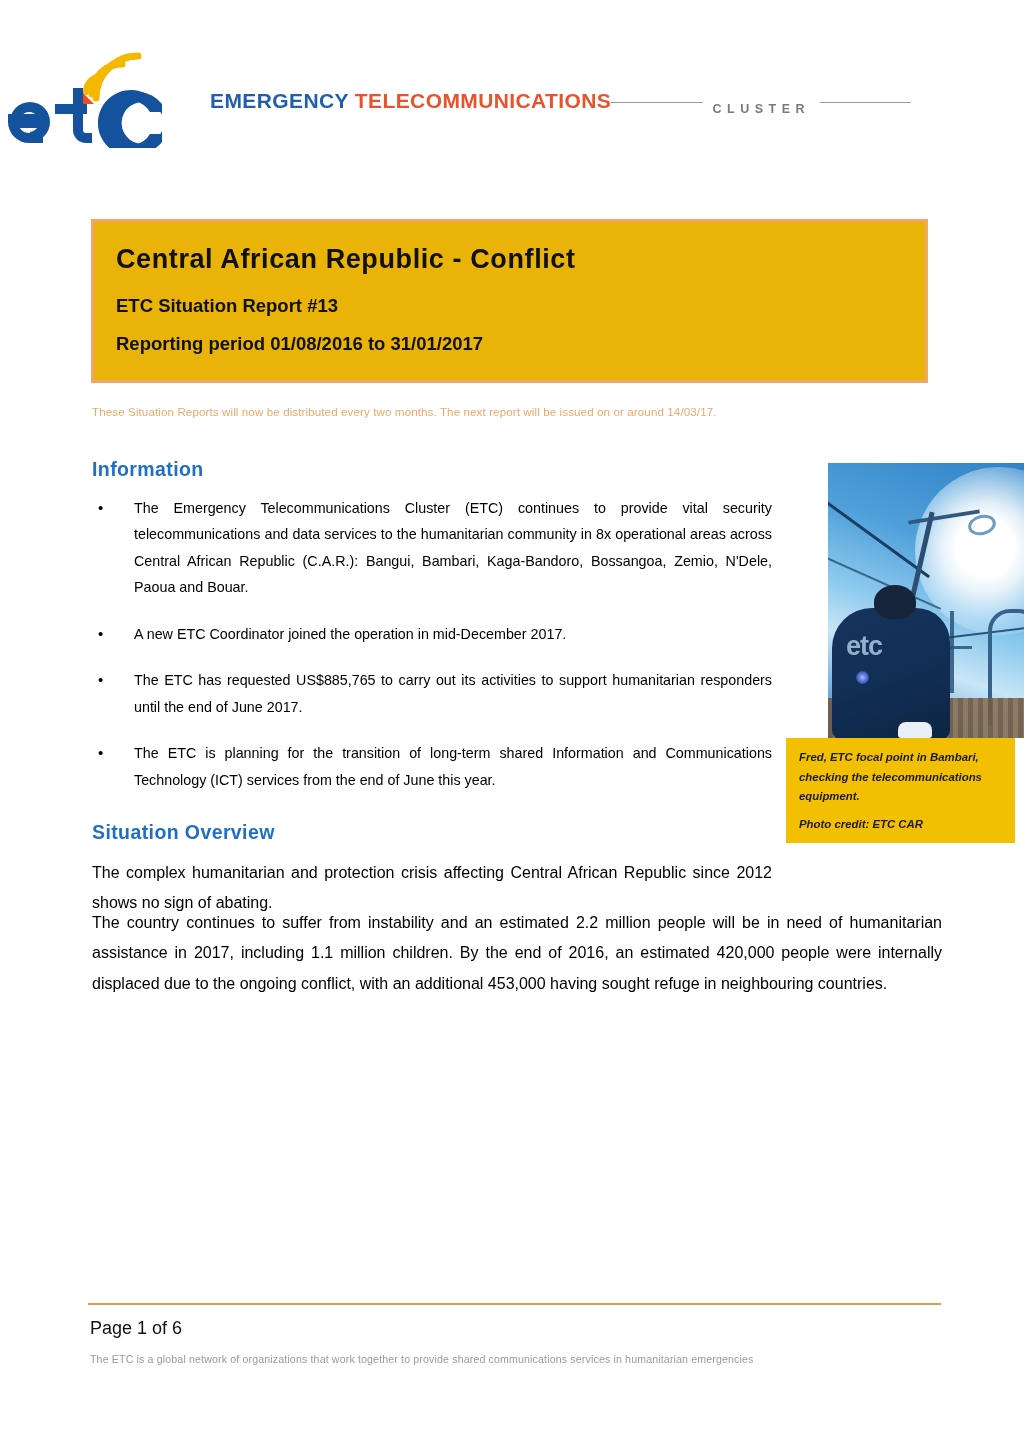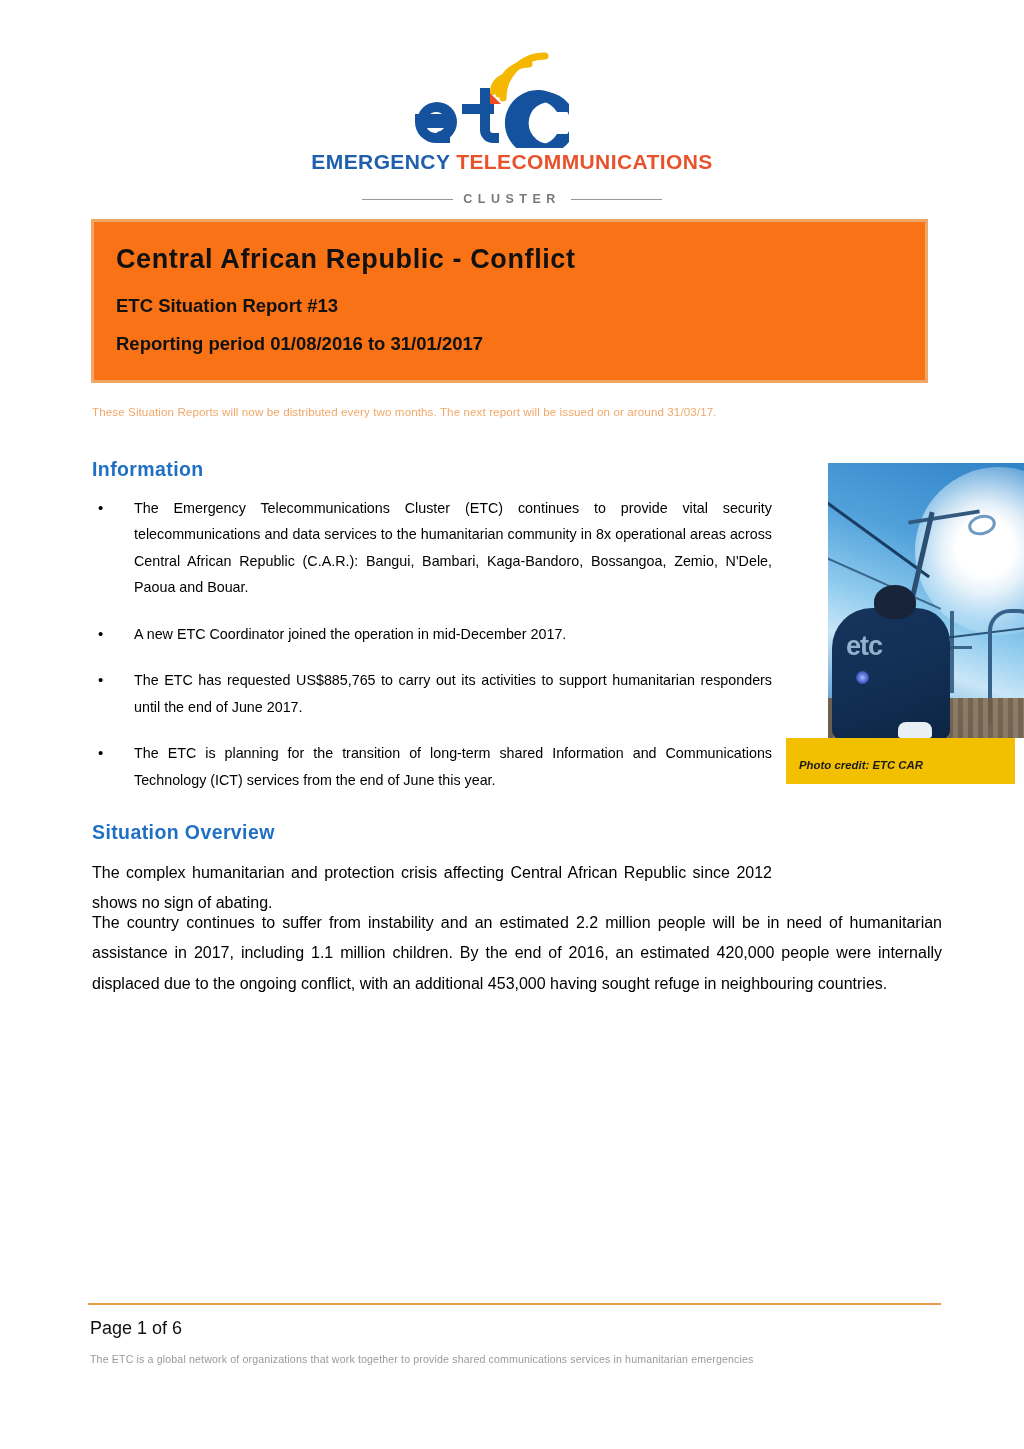--- a/index.html
+++ b/index.html
@@ -16,41 +16,40 @@
     overflow: hidden;
   }
 
   
   .logo-block {
     position: absolute;
     left: 0;
     top: 52px;
     width: 1024px;
     display: flex;
-    flex-direction: column;
+    flex-direction: row;
     align-items: center;
   }
   .logo-mark {
     width: 210px;
     height: 96px;
     position: relative;
   }
   .logo-wordmark {
     margin-top: 2px;
     font-size: 21px;
     font-weight: bold;
     letter-spacing: 0.4px;
     white-space: nowrap;
   }
   .lw-emergency { color: #1F5FAE; }
   .lw-telecom   { color: #E8532B; }
   .logo-cluster-row {
     margin-top: 18px;
     display: flex;
-    align-items: center;
     width: 300px;
     justify-content: center;
   }
   .cluster-rule {
     flex: 1 1 auto;
     height: 1px;
     background: #9a9a9a;
   }
   .logo-cluster-text {
     color: #7a7a7a;
@@ -62,21 +61,21 @@
   }
 
   
   .title-box {
     position: absolute;
     left: 91px;
     top: 219px;
     width: 837px;
     height: 164px;
     box-sizing: border-box;
-    background: #f97316;
+    background: #eab308;
     border: 3px solid #EFA766;
     padding: 22px 0 0 22px;
   }
   .title-main {
     font-size: 27px;
     font-weight: bold;
     letter-spacing: 0.6px;
     color: #111111;
     margin-bottom: 20px;
   }
@@ -364,21 +363,21 @@
     <span class="cluster-rule"></span>
   </div>
 </div>
 
 <div class="title-box">
   <div class="title-main">Central African Republic - Conflict</div>
   <div class="title-sub">ETC Situation Report #13</div>
   <div class="title-sub">Reporting period 01/08/2016 to 31/01/2017</div>
 </div>
 
-<div class="note-line">These Situation Reports will now be distributed every two months. The next report will be issued on or around 31/03/17.</div>
+<div class="note-line">These Situation Reports will now be distributed every two months. The next report will be issued on or around 14/03/17.</div>
 
 <div class="content-col">
 
   <div class="section-head">Information</div>
 
   <ul class="bullets">
     <li>The Emergency Telecommunications Cluster (ETC) continues to provide vital security telecommunications and data services to the humanitarian community in 8x operational areas across Central African Republic (C.A.R.): Bangui, Bambari, Kaga-Bandoro, Bossangoa, Zemio, N'Dele, Paoua and Bouar.</li>
     <li>A new ETC Coordinator joined the operation in mid-December 2017.</li>
     <li>The ETC has requested US$885,765 to carry out its activities to support humanitarian responders until the end of June 2017.</li>
     <li>The ETC is planning for the transition of long-term shared Information and Communications Technology (ICT) services from the end of June this year.</li>
@@ -408,19 +407,20 @@
     <div class="ph-deck"></div>
     <div class="ph-person-body"></div>
     <div class="ph-person-head"></div>
     <div class="ph-person-etc">etc</div>
     <div class="ph-flare"></div>
     <div class="ph-person-shoe"></div>
     <div class="ph-yellowbar"></div>
     <div class="ph-topright-box"></div>
   </div>
   <div class="caption-box">
+    <div class="caption-text">Fred, ETC focal point in Bambari, checking the telecommunications equipment.</div>
     <div class="caption-credit">Photo credit: ETC CAR</div>
   </div>
 </div>
 
 <div class="footer-rule"></div>
 <div class="footer-page">Page 1 of 6</div>
 <div class="footer-tagline">The ETC is a global network of organizations that work together to provide shared communications services in humanitarian emergencies</div>
 
 </body></html>

